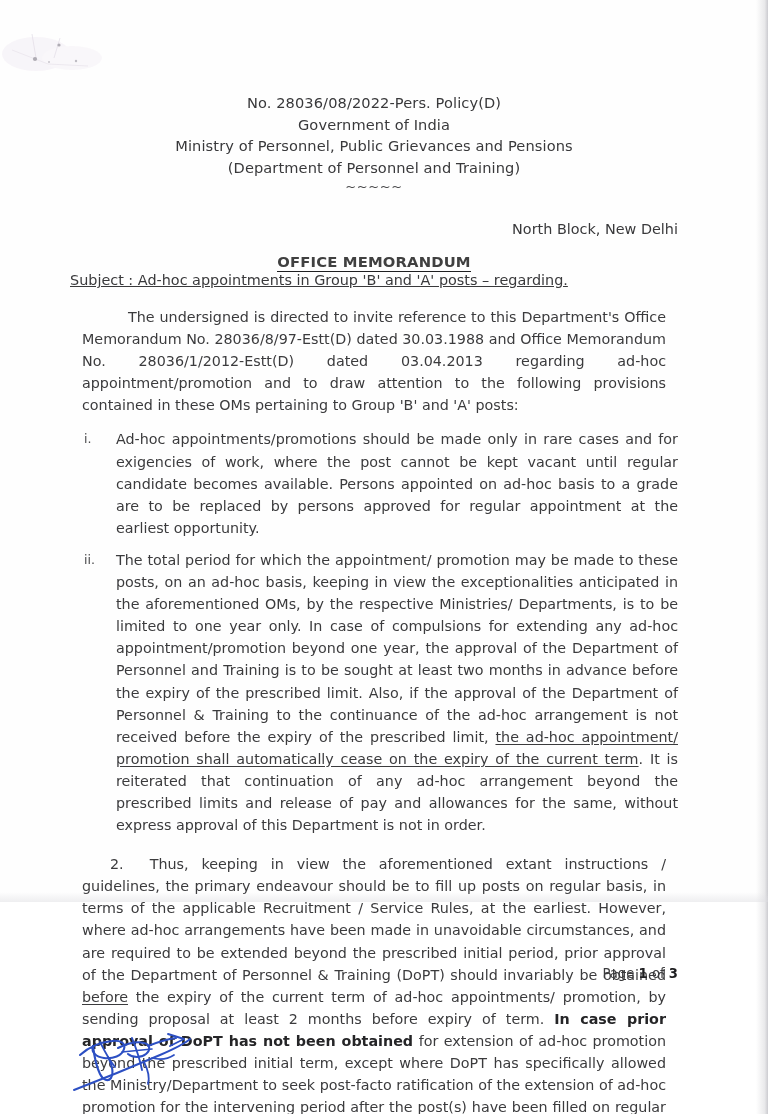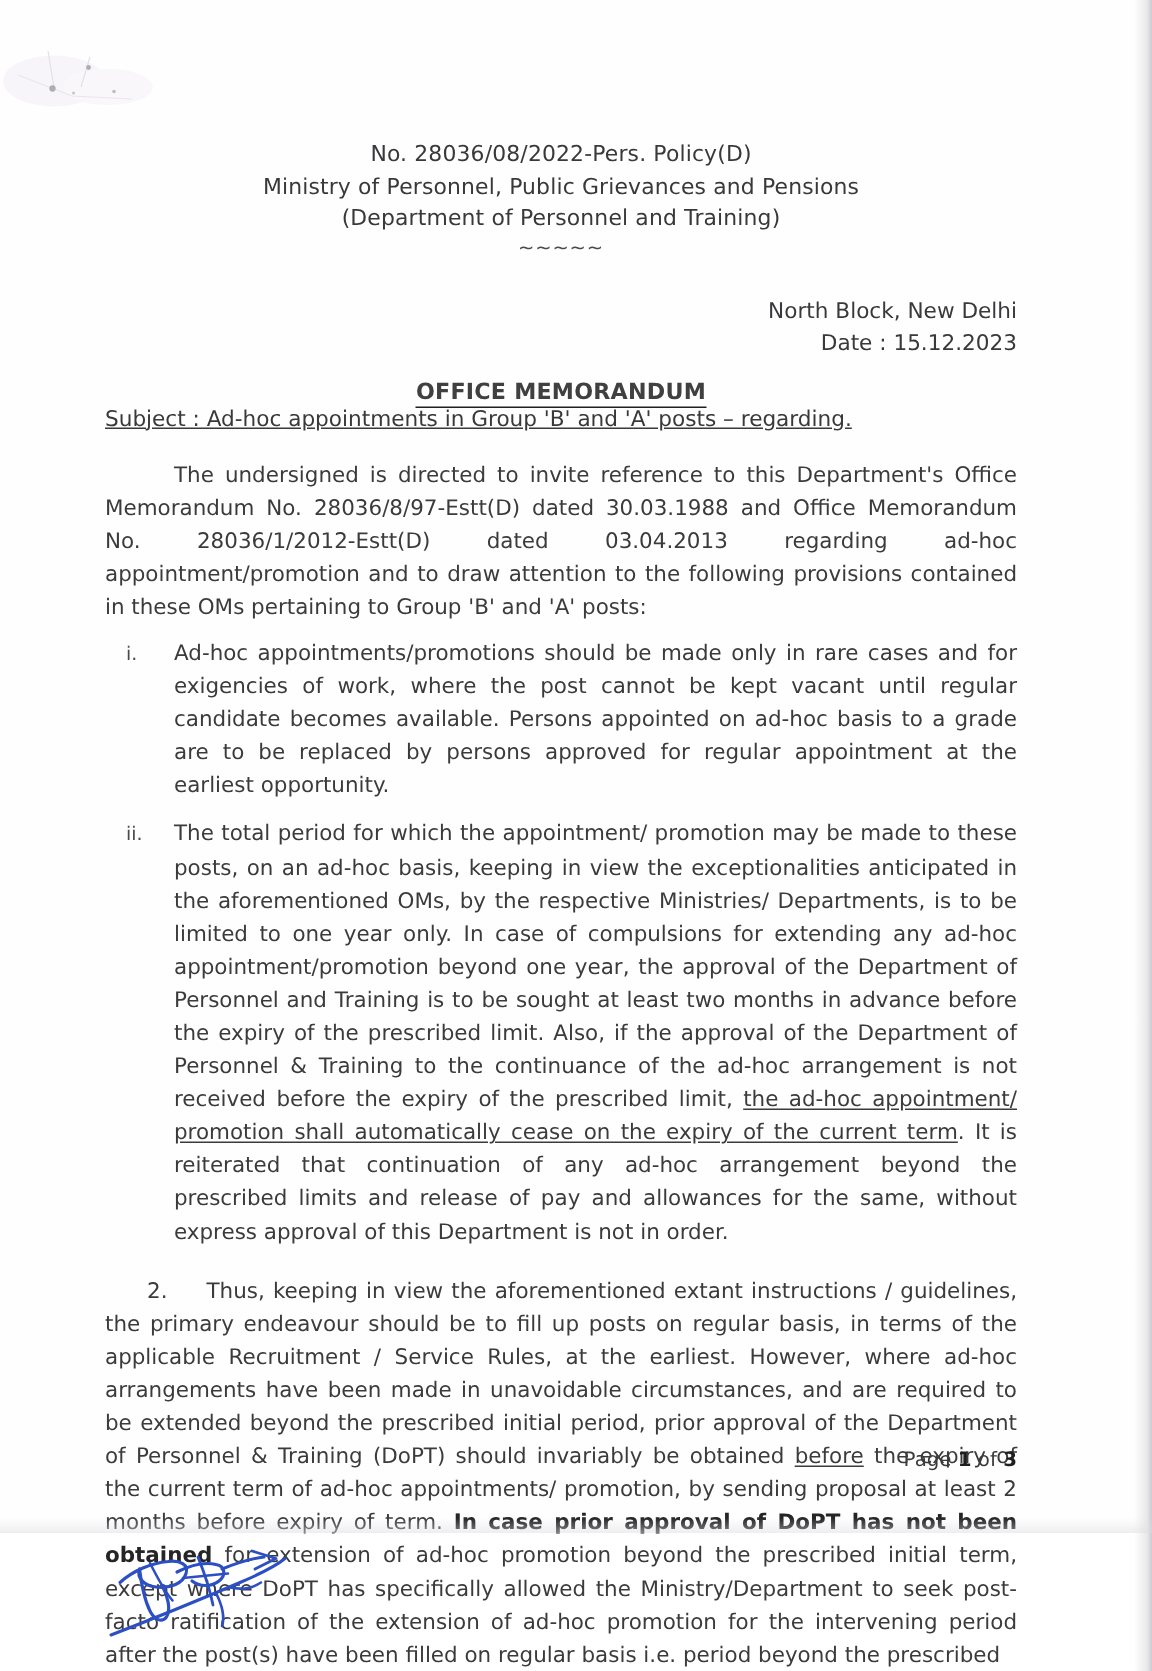--- a/index.html
+++ b/index.html
@@ -14,21 +14,21 @@
     position: relative;
     overflow: hidden;
     font-family: "DejaVu Sans", "Liberation Sans", sans-serif;
   }
 
   
   .page {
     position: absolute;
     left: 0; top: 0;
     width: 768px;
-    height: 1022px;
+    height: 902px;
     background: #fefefe;
     box-sizing: border-box;
   }
   
   .scan-edge-right {
     position: absolute;
     top: 0;
     right: 0;
     width: 12px;
     height: 1114px;
@@ -106,21 +106,21 @@
 
   .subject-line {
     font-size: 14.4px;
     line-height: 20px;
     color: #39393b;
     text-decoration: underline;
   }
 
   
   p.body-para {
-    margin: 0;
+    margin: 12px;
     font-size: 14.3px;
     line-height: 22.1px;
     text-align: justify;
     color: #3b3b3d;
     hyphens: none;
   }
   p.para-1 { margin-top: 16px; text-indent: 46px; }
   p.para-2 { margin-top: 17px; text-indent: 28px; }
   p.para-2 .num { letter-spacing: 0; }
   p.para-2 .numgap { display: inline-block; width: 26px; }
@@ -190,28 +190,28 @@
     <circle cx="33" cy="35" r="2.1" fill="#6f6a78"></circle>
     <circle cx="57" cy="21" r="1.6" fill="#6f6a78"></circle>
     <circle cx="74" cy="37" r="1.2" fill="#8b8694"></circle>
     <circle cx="47" cy="38" r="1.0" fill="#9b96a3"></circle>
   </svg>
 
   <div class="content">
 
     <div class="letterhead">
       <div>No. 28036/08/2022-Pers. Policy(D)</div>
+      <div>Government of India</div>
       <div>Ministry of Personnel, Public Grievances and Pensions</div>
       <div>(Department of Personnel and Training)</div>
     </div>
     <div class="tilde-rule">~~~~~</div>
 
     <div class="address-block">
       <div>North Block, New Delhi</div>
-      <div>Date : 15.12.2023</div>
     </div>
 
     <div class="om-title">
       <span>OFFICE MEMORANDUM</span>
     </div>
 
     <div class="subject-line">Subject : Ad-hoc appointments in Group 'B' and 'A' posts – regarding.</div>
 
     <p class="body-para para-1">The undersigned is directed to invite reference to this Department's Office Memorandum No. 28036/8/97-Estt(D) dated 30.03.1988 and Office Memorandum No. 28036/1/2012-Estt(D) dated 03.04.2013 regarding ad-hoc appointment/promotion and to draw attention to the following provisions contained in these OMs pertaining to Group 'B' and 'A' posts:</p>
 

